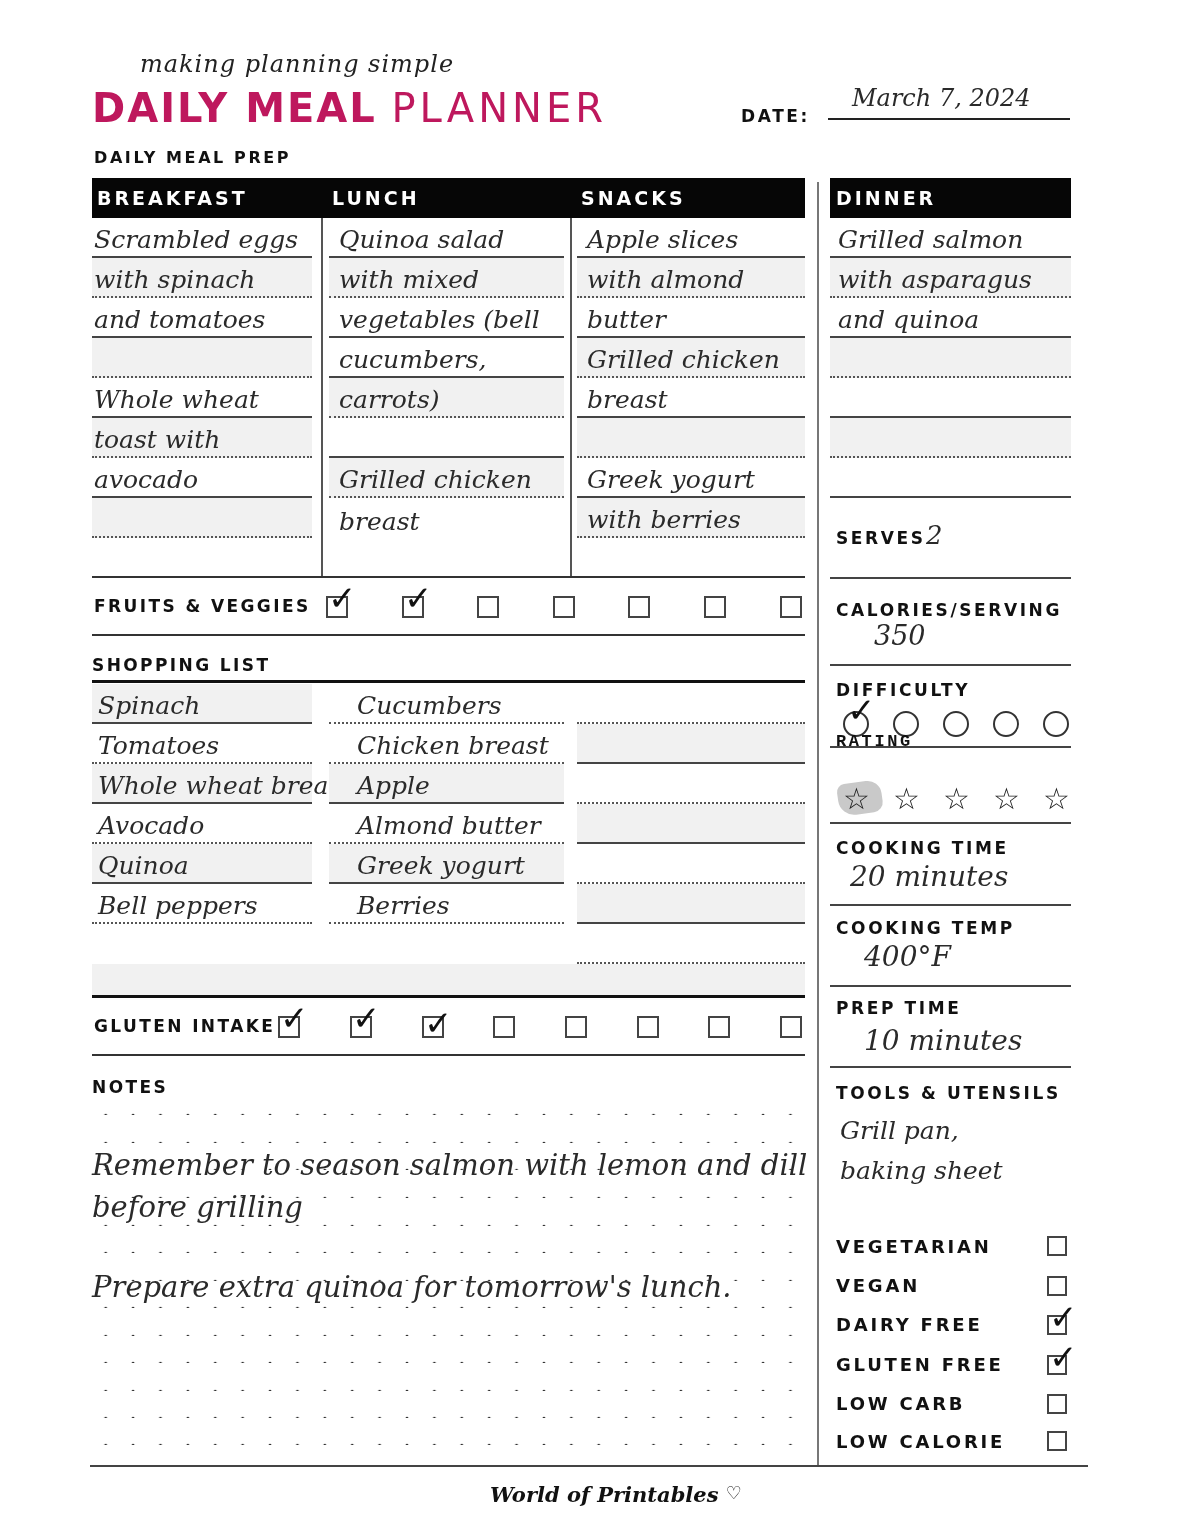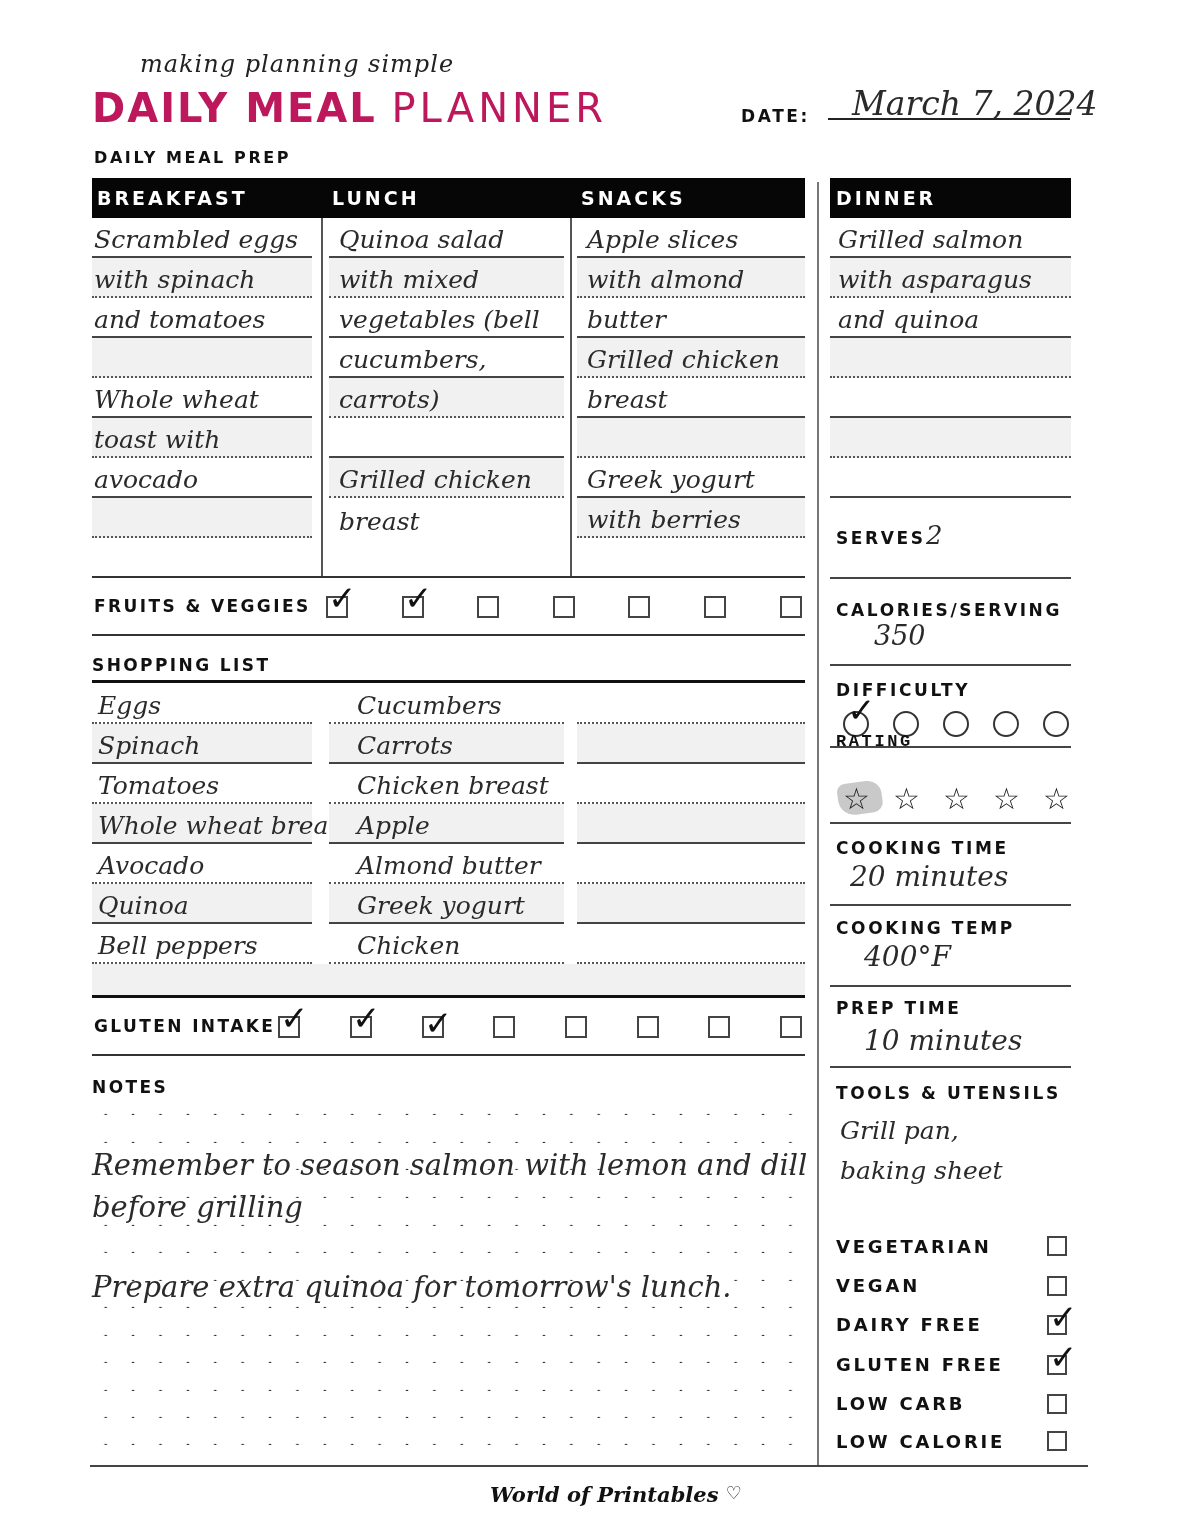--- a/index.html
+++ b/index.html
@@ -9,21 +9,21 @@
   .label { font-family: "DejaVu Sans", sans-serif; font-weight: bold; letter-spacing: 2.6px; font-size: 17px; color: #111; }
   .hand { font-family: "DejaVu Serif", serif; font-style: italic; color: #2a2a2a; }
 
   
   .tagline { position: absolute; left: 140px; top: 50px; font-family: "DejaVu Serif", serif; font-style: italic; font-size: 24px; color: #222; letter-spacing: 1px; }
   .title { position: absolute; left: 92px; top: 84px; font-size: 40px; letter-spacing: 2px; line-height: 48px; color: #be185d; }
   .title .bold { font-weight: bold; }
   .title .light { font-weight: normal; letter-spacing: 4px; }
   .date-label { position: absolute; left: 741px; top: 106px; }
   .date-line { position: absolute; left: 828px; top: 118px; width: 242px; border-bottom: 2px solid #222; }
-  .date-value { position: absolute; left: 852px; top: 84px; font-size: 33px; }
+  .date-value { position: absolute; left: 852px; top: 84px; font-size: 24px; }
   .prep-label { position: absolute; left: 94px; top: 148px; font-size: 16px; }
 
   
   .meal-head { position: absolute; top: 178px; height: 40px; background: #060606; color: #fff; }
   .meal-head span { position: absolute; top: 9px; color: #fff; font-weight: bold; letter-spacing: 3px; font-size: 19px; }
   .col-divider { position: absolute; width: 2px; background: #555; }
   .line-rows { position: absolute; }
   .row { position: relative; height: 40px; text-align: center; }
   .row.shaded { background: #f1f1f1; }
   .row.solid { border-bottom: 2px solid #444; }
@@ -208,23 +208,20 @@
 <div class="cbox" style="left:553px; top:596px;"></div>
 <div class="cbox" style="left:628px; top:596px;"></div>
 <div class="cbox" style="left:704px; top:596px;"></div>
 <div class="cbox" style="left:780px; top:596px;"></div>
 <div class="hr" style="left:92px; top:634px; width:713px;"></div>
 
 <div class="label check-label" style="left:92px; top:655px;">SHOPPING LIST</div>
 <div class="hr thick" style="left:92px; top:680px; width:713px;"></div>
 
 <div class="shop-col" style="left:92px; width:220px;">
-  <div class="row dotted">
-      <span class="hand txt" style="left:6px;">Eggs</span>
-    </div>
   <div class="row shaded solid">
       <span class="hand txt" style="left:6px;">Spinach</span>
     </div>
   <div class="row dotted">
       <span class="hand txt" style="left:6px;">Tomatoes</span>
     </div>
   <div class="row shaded solid">
       <span class="hand txt" style="left:6px;">Whole wheat bread</span>
     </div>
   <div class="row dotted">
@@ -234,37 +231,34 @@
       <span class="hand txt" style="left:6px;">Quinoa</span>
     </div>
   <div class="row dotted">
       <span class="hand txt" style="left:6px;">Bell peppers</span>
     </div>
 </div>
 <div class="shop-col" style="left:329px; width:235px;">
   <div class="row dotted">
       <span class="hand txt" style="left:28px;">Cucumbers</span>
     </div>
-  <div class="row shaded solid">
-      <span class="hand txt" style="left:28px;">Carrots</span>
-    </div>
   <div class="row dotted">
       <span class="hand txt" style="left:28px;font-style:italic;">Chicken breast</span>
     </div>
   <div class="row shaded solid">
       <span class="hand txt" style="left:28px;">Apple</span>
     </div>
   <div class="row dotted">
       <span class="hand txt" style="left:28px;">Almond butter</span>
     </div>
   <div class="row shaded solid">
       <span class="hand txt" style="left:28px;">Greek yogurt</span>
     </div>
   <div class="row dotted">
-      <span class="hand txt" style="left:28px;">Chicken</span>
+      <span class="hand txt" style="left:28px;">Berries</span>
     </div>
 </div>
 <div class="shop-col" style="left:577px; width:228px;">
   <div class="row dotted">
       <span class="hand txt"></span>
     </div>
   <div class="row shaded solid">
       <span class="hand txt"></span>
     </div>
   <div class="row dotted">

